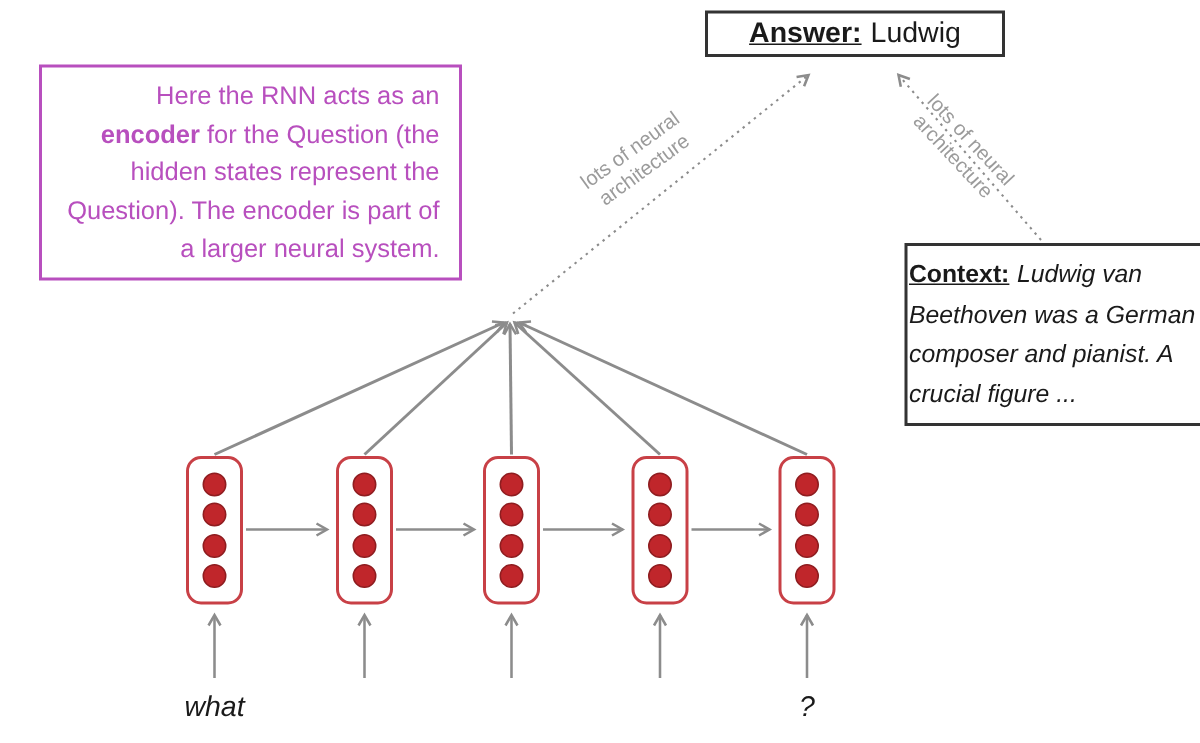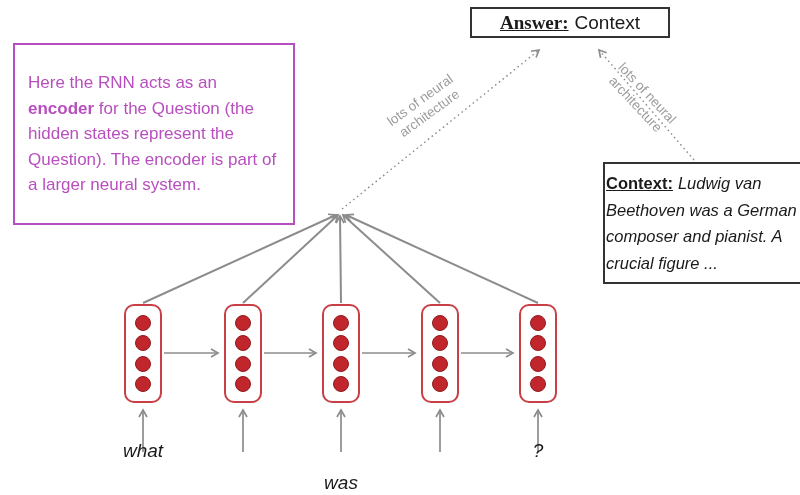--- a/index.html
+++ b/index.html
@@ -21,46 +21,46 @@
   .wire{stroke:var(--gray,#8C8C8C);fill:none;}
   .fan{stroke-width:2;}
   .step{stroke-width:1.7;}
   .dotted{stroke-width:1.4;stroke-dasharray:1.6 3.2;}
   .box{position:absolute;background:#ffffff;border:2px solid var(--box-border);box-sizing:border-box;}
   .answer-box{
     left:470px;top:7px;width:200px;height:31px;
     display:flex;align-items:center;justify-content:center;font-size:19px;
   }
   .bold-underline{font-weight:bold;text-decoration:underline;}
-  .answer-box .bold-underline{margin-right:6px;font-family:Liberation Serif, serif;}
+  .answer-box .bold-underline{margin-right:6px;}
   .note-box{
-    position:absolute;left:13px;top:43px;width:282px;box-sizing:border-box;
+    position:absolute;left:26px;top:43px;width:282px;box-sizing:border-box;
     border:2px solid var(--magenta);color:var(--magenta);
-    font-size:17px;line-height:25.5px;padding:25px 13px;background:#ffffff;
+    font-size:17px;line-height:25.5px;padding:6px 13px;background:#ffffff;text-align:right;
   }
   .note-box .b{font-weight:bold;}
   .context-box{
     left:603px;top:162px;width:203px;box-sizing:border-box;
     font-size:16.5px;line-height:26.5px;padding:6px 1px;
   }
   .context-text{font-style:italic;}
   .context-box .bold-underline{margin-right:5px;}
   .rnn-cell{
     position:absolute;top:304px;width:38px;height:99px;box-sizing:border-box;
     border:2.5px solid #C84046;border-radius:10px;background:#ffffff;
     display:flex;flex-direction:column;align-items:center;justify-content:space-evenly;
     padding:4px 0;
   }
   .dot{
     width:16px;height:16px;border-radius:50%;box-sizing:border-box;
     background:var(--dot-fill);border:1.8px solid var(--dot-stroke);
   }
   .cell-1{left:124px;} .cell-2{left:224px;} .cell-3{left:322px;} .cell-4{left:421px;} .cell-5{left:519px;}
   .word{
-    position:absolute;top:440px;width:140px;text-align:center;
+    position:absolute;top:461px;width:140px;text-align:center;
     font-style:italic;font-size:19px;
   }
   .word-1{left:73px;} .word-2{left:173px;} .word-3{left:271px;margin-top:32px;} .word-4{left:370px;} .word-5{left:468px;}
   .question-label{position:absolute;left:15px;top:461px;font-size:19px;}
   .arch-label{
     position:absolute;width:96px;text-align:center;
     font-size:13.5px;line-height:16px;color:var(--label-gray);
   }
   .arch-left{left:377px;top:91px;transform:rotate(-36deg);}
   .arch-right{left:593px;top:83px;transform:rotate(47deg);}
@@ -93,21 +93,21 @@
     <line class="wire step" x1="341" y1="452" x2="341" y2="410" marker-end="url(#ah)"></line>
     <line class="wire step" x1="440" y1="452" x2="440" y2="410" marker-end="url(#ah)"></line>
     <line class="wire step" x1="538" y1="452" x2="538" y2="410" marker-end="url(#ah)"></line>
 
     <line class="wire dotted" x1="342" y1="209" x2="539" y2="50" marker-end="url(#ah)"></line>
     <line class="wire dotted" x1="694" y1="160" x2="599" y2="50" marker-end="url(#ah)"></line>
   </svg>
 
   <div class="box answer-box">
     <span class="bold-underline">Answer:</span>
-    <span>Context</span>
+    <span>Ludwig</span>
   </div>
 
   <div class="note-box">
     <span>Here the RNN acts as an </span><span class="b">encoder</span><span> for the Question (the hidden states represent the Question). The encoder is part of a larger neural system.</span>
   </div>
 
   <div class="box context-box">
     <span class="bold-underline">Context:</span><span class="context-text">Ludwig van Beethoven was a German composer and pianist. A crucial figure ...</span>
   </div>
 

